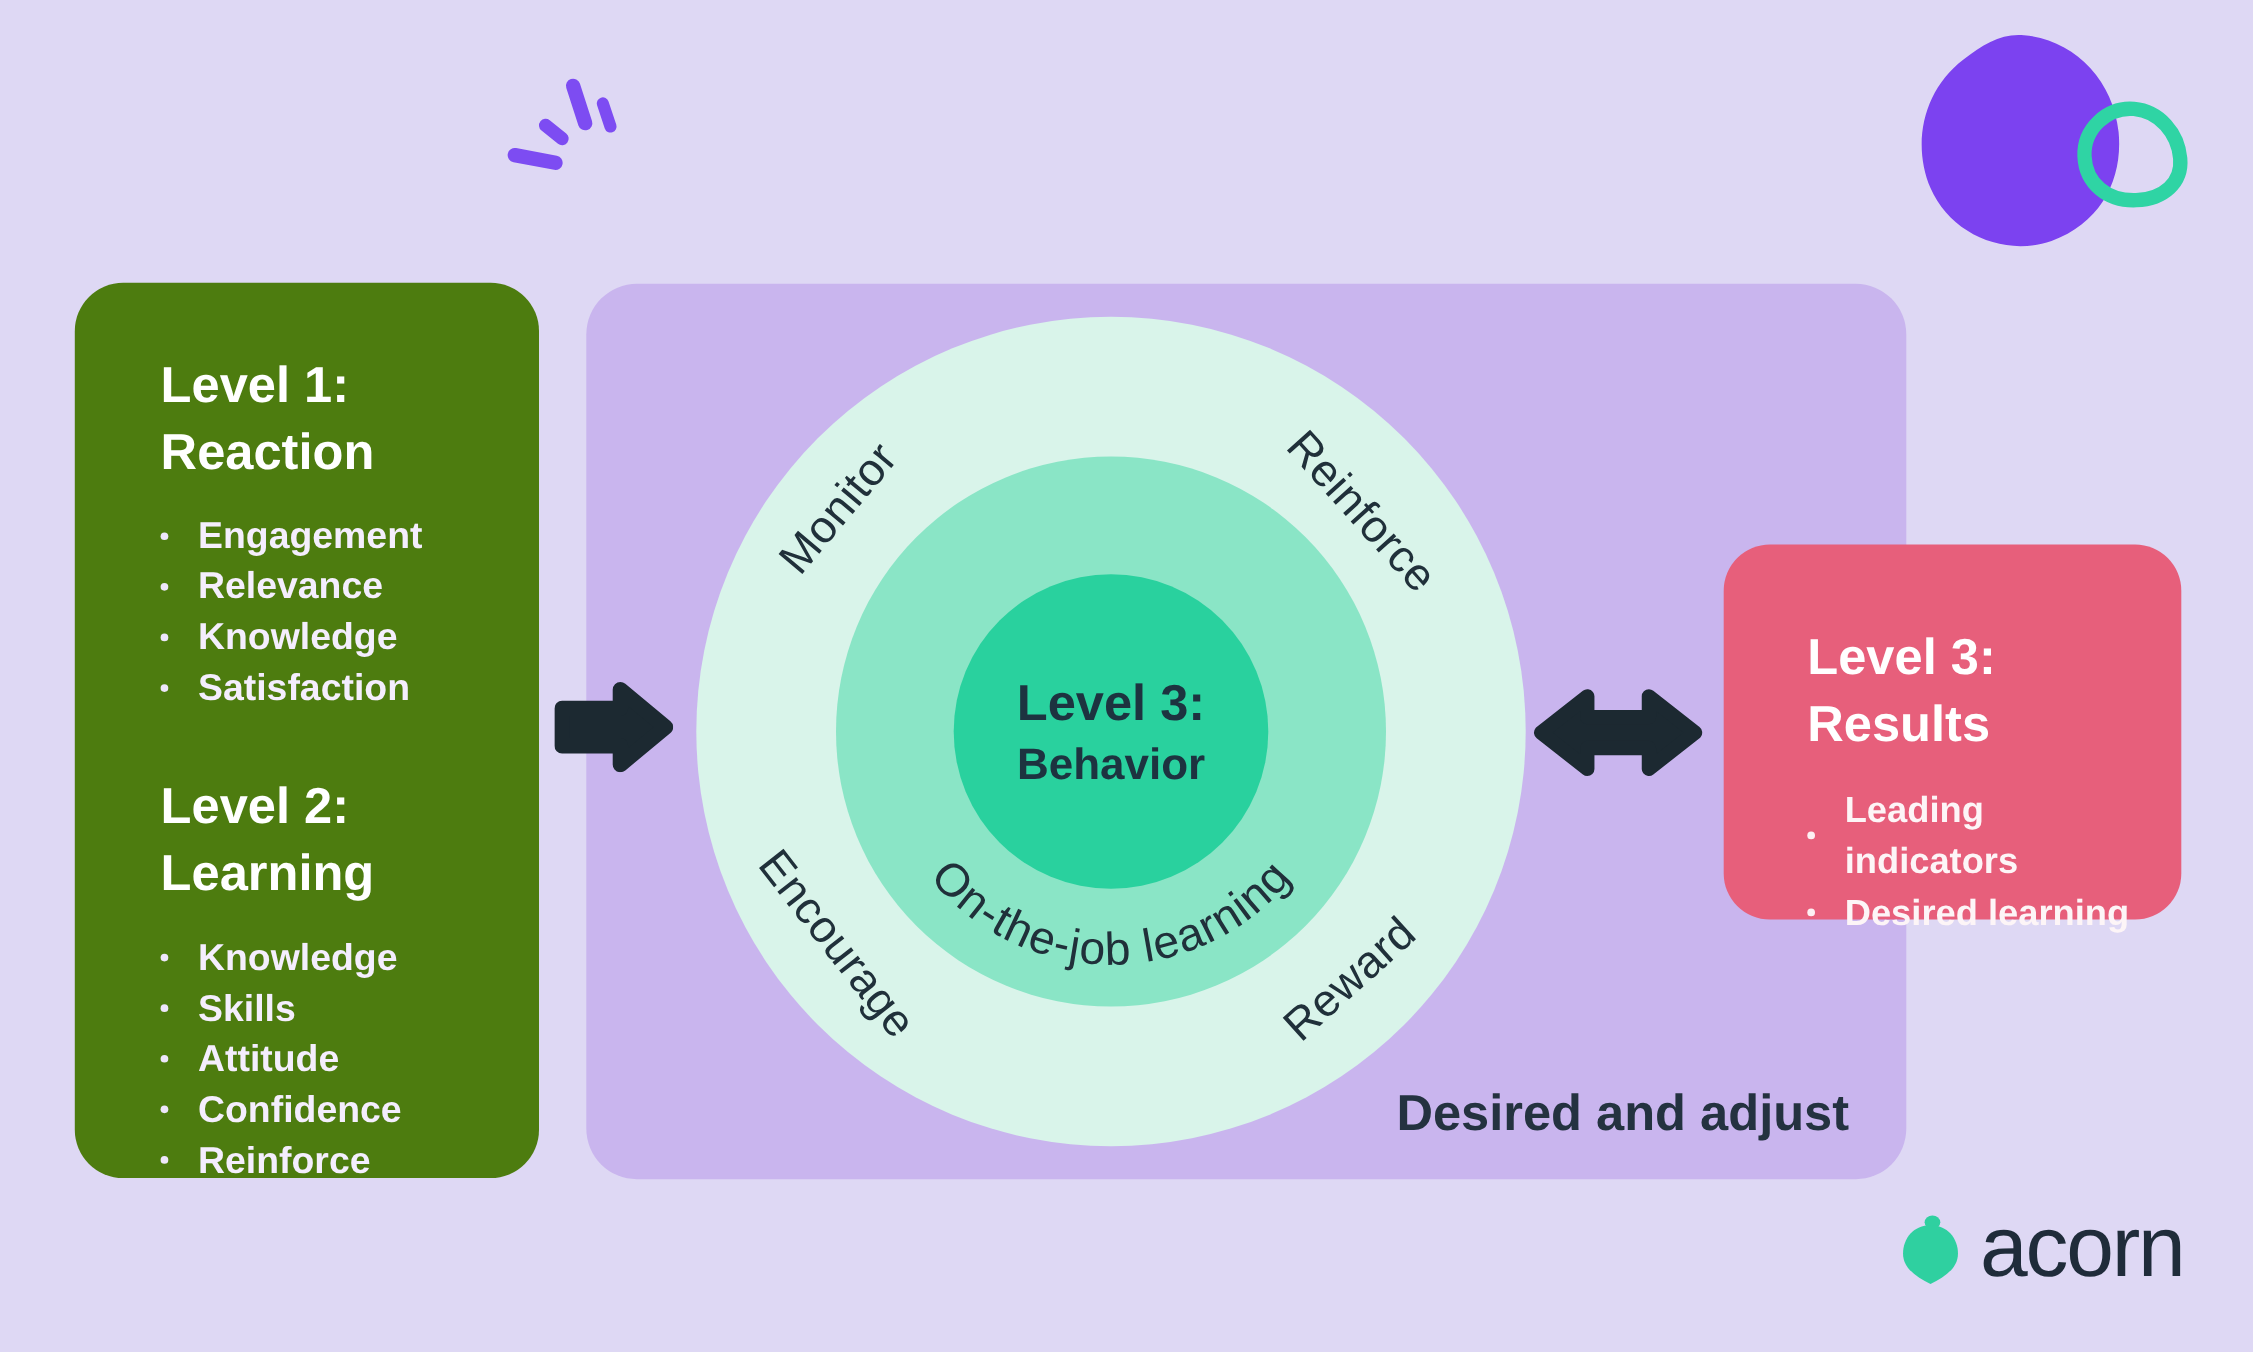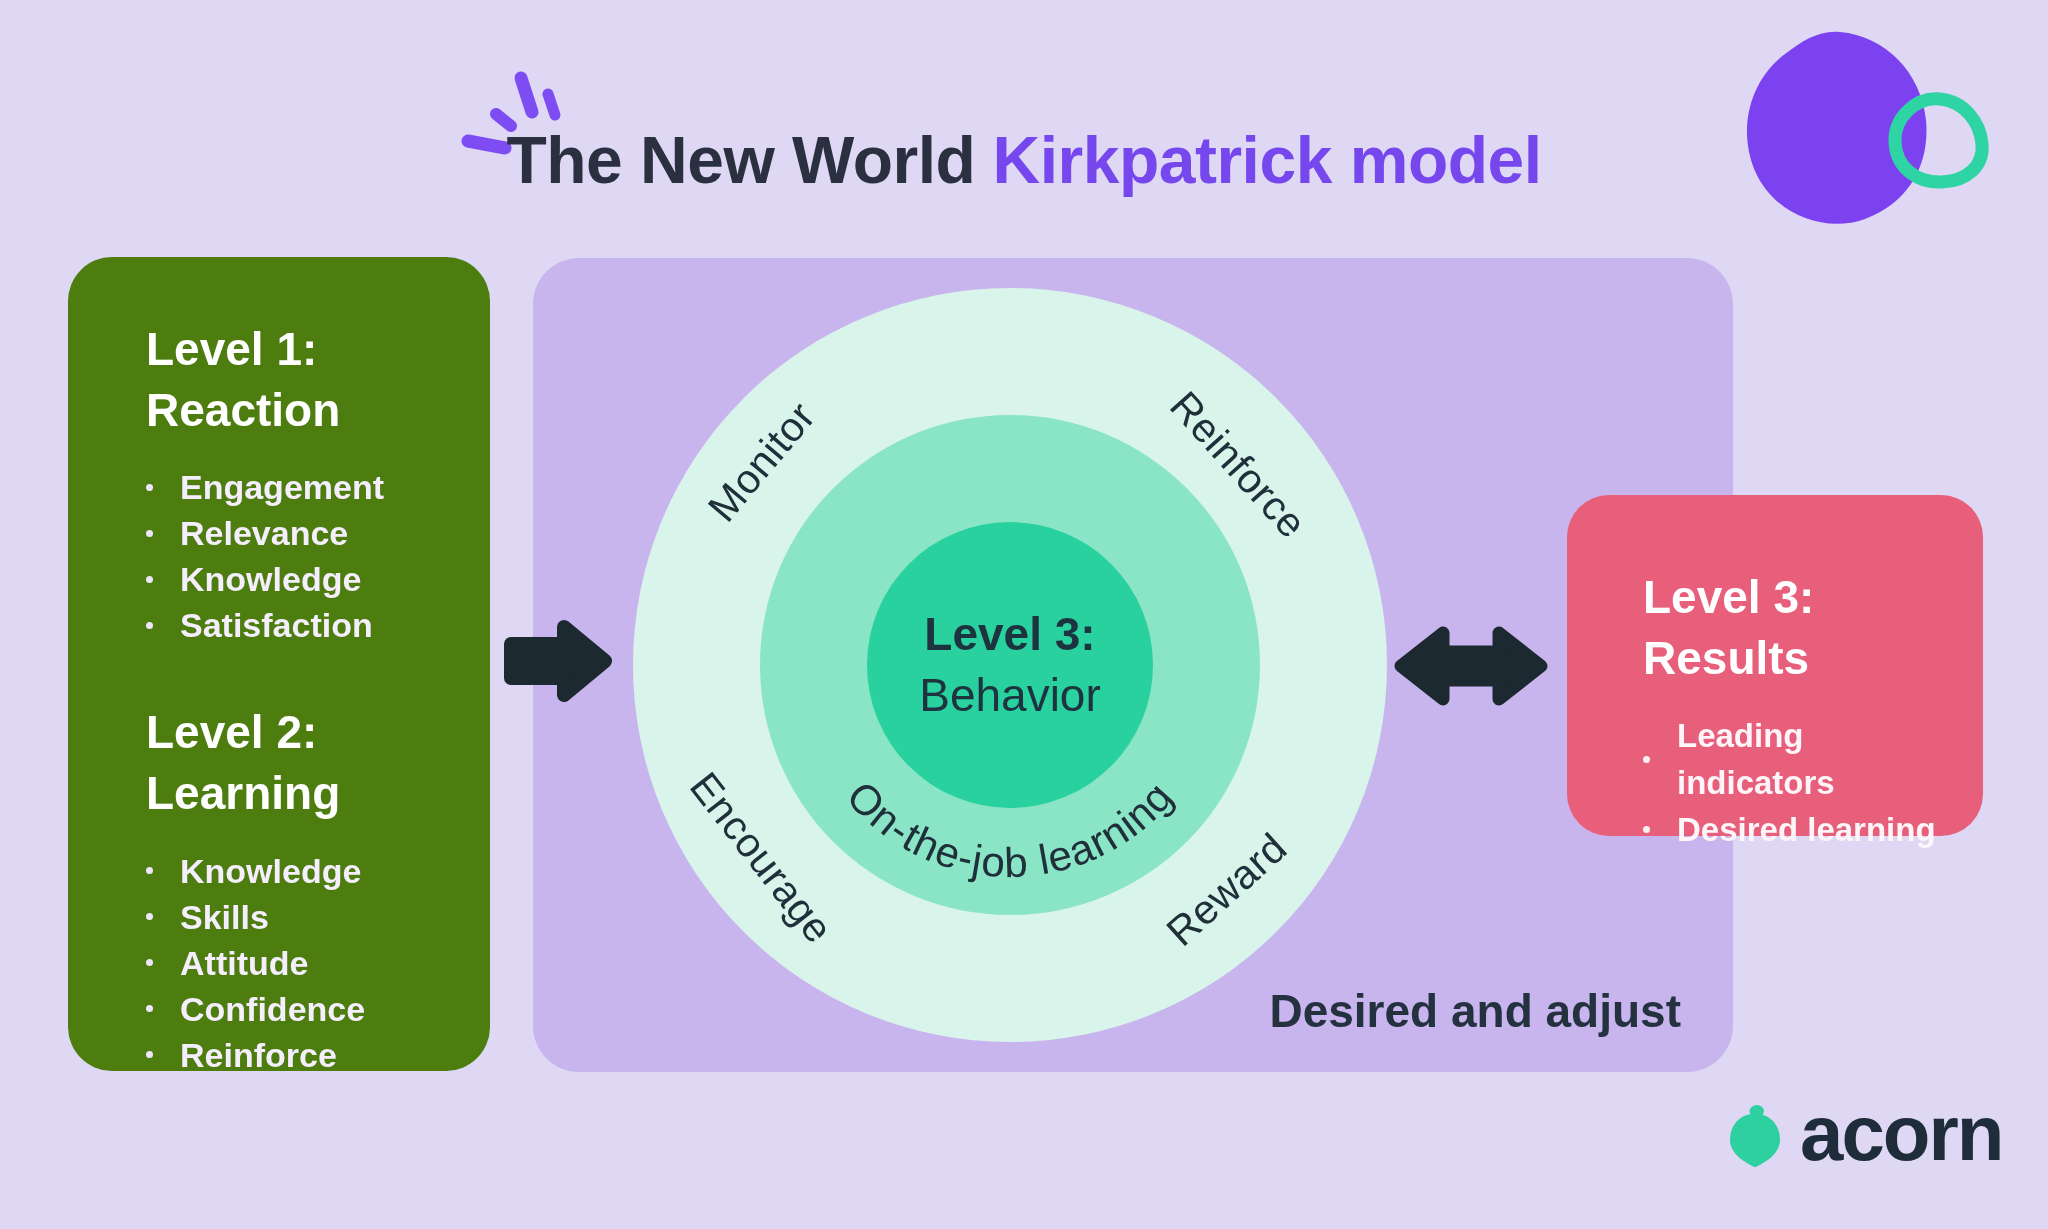--- a/index.html
+++ b/index.html
@@ -46,54 +46,53 @@
   .rings{position:absolute;left:0;top:0;}
   .ring-label{
     position:absolute;font-size:41px;font-weight:500;color:#20303a;
     white-space:nowrap;letter-spacing:0.5px;
   }
   .core{
     position:absolute;left:477px;top:407px;transform:translate(-50%,-50%);
     text-align:center;color:#1d3340;
   }
   .core .l1{font-size:46px;font-weight:800;line-height:1.32;}
-  .core .l2{font-size:46px;font-weight:400;line-height:1.32;text-align:right;}
+  .core .l2{font-size:40px;font-weight:700;line-height:1.32;text-align:right;}
   .panel-footer{
     position:absolute;right:52px;bottom:34px;
     font-size:46px;font-weight:800;color:#243240;
   }
   
   .arrow{position:absolute;z-index:5;}
   .arrow-right{left:504px;top:620px;}
   .arrow-both{left:1394px;top:626px;}
   
   .logo{
     position:absolute;left:1728px;top:1098px;
     display:flex;align-items:center;gap:18px;z-index:6;
   }
   .logo .wordmark{
-    font-size:78px;font-weight:700;color:#1f2c3a;letter-spacing:-2px;line-height:1;
+    font-size:78px;font-weight:400;color:#1f2c3a;letter-spacing:-2px;line-height:1;
     transform:translateY(-4px);
   }
 </style>
 </head>
 <body>
 
 <div class="canvas">
 
   <svg class="sparkle" width="110" height="95" viewBox="0 0 110 95">
     <g stroke="#7d4cf2" stroke-linecap="round" fill="none">
       <line x1="66" y1="16" x2="77" y2="50" stroke-width="13"></line>
       <line x1="93" y1="32" x2="100" y2="53" stroke-width="11"></line>
       <line x1="41" y1="52" x2="56" y2="64" stroke-width="12"></line>
       <line x1="13" y1="79" x2="50" y2="86" stroke-width="13"></line>
     </g>
   </svg>
 
-  <h1 class="title"><span>The New World</span><span class="hl">Kirkpatrick model</span></h1>
 
   <svg class="blob-group" width="260" height="215" viewBox="0 0 260 215">
     <path fill="#7c42f0" d="M105,12 C150,16 186,52 191,100 C195,142 176,182 130,199 C88,214 38,193 20,151 C3,111 13,62 50,34 C68,20 85,10 105,12 Z"></path>
     <path fill="none" stroke="#2fd4a4" stroke-width="13" d="M205,79 C228,81 245,101 247,124 C249,146 232,161 207,162 C181,163 161,147 160,122 C159,97 181,77 205,79 Z"></path>
   </svg>
 
   <section class="card card-left">
     <div>
       <h2>
         <span class="h-line">Level 1:</span>

